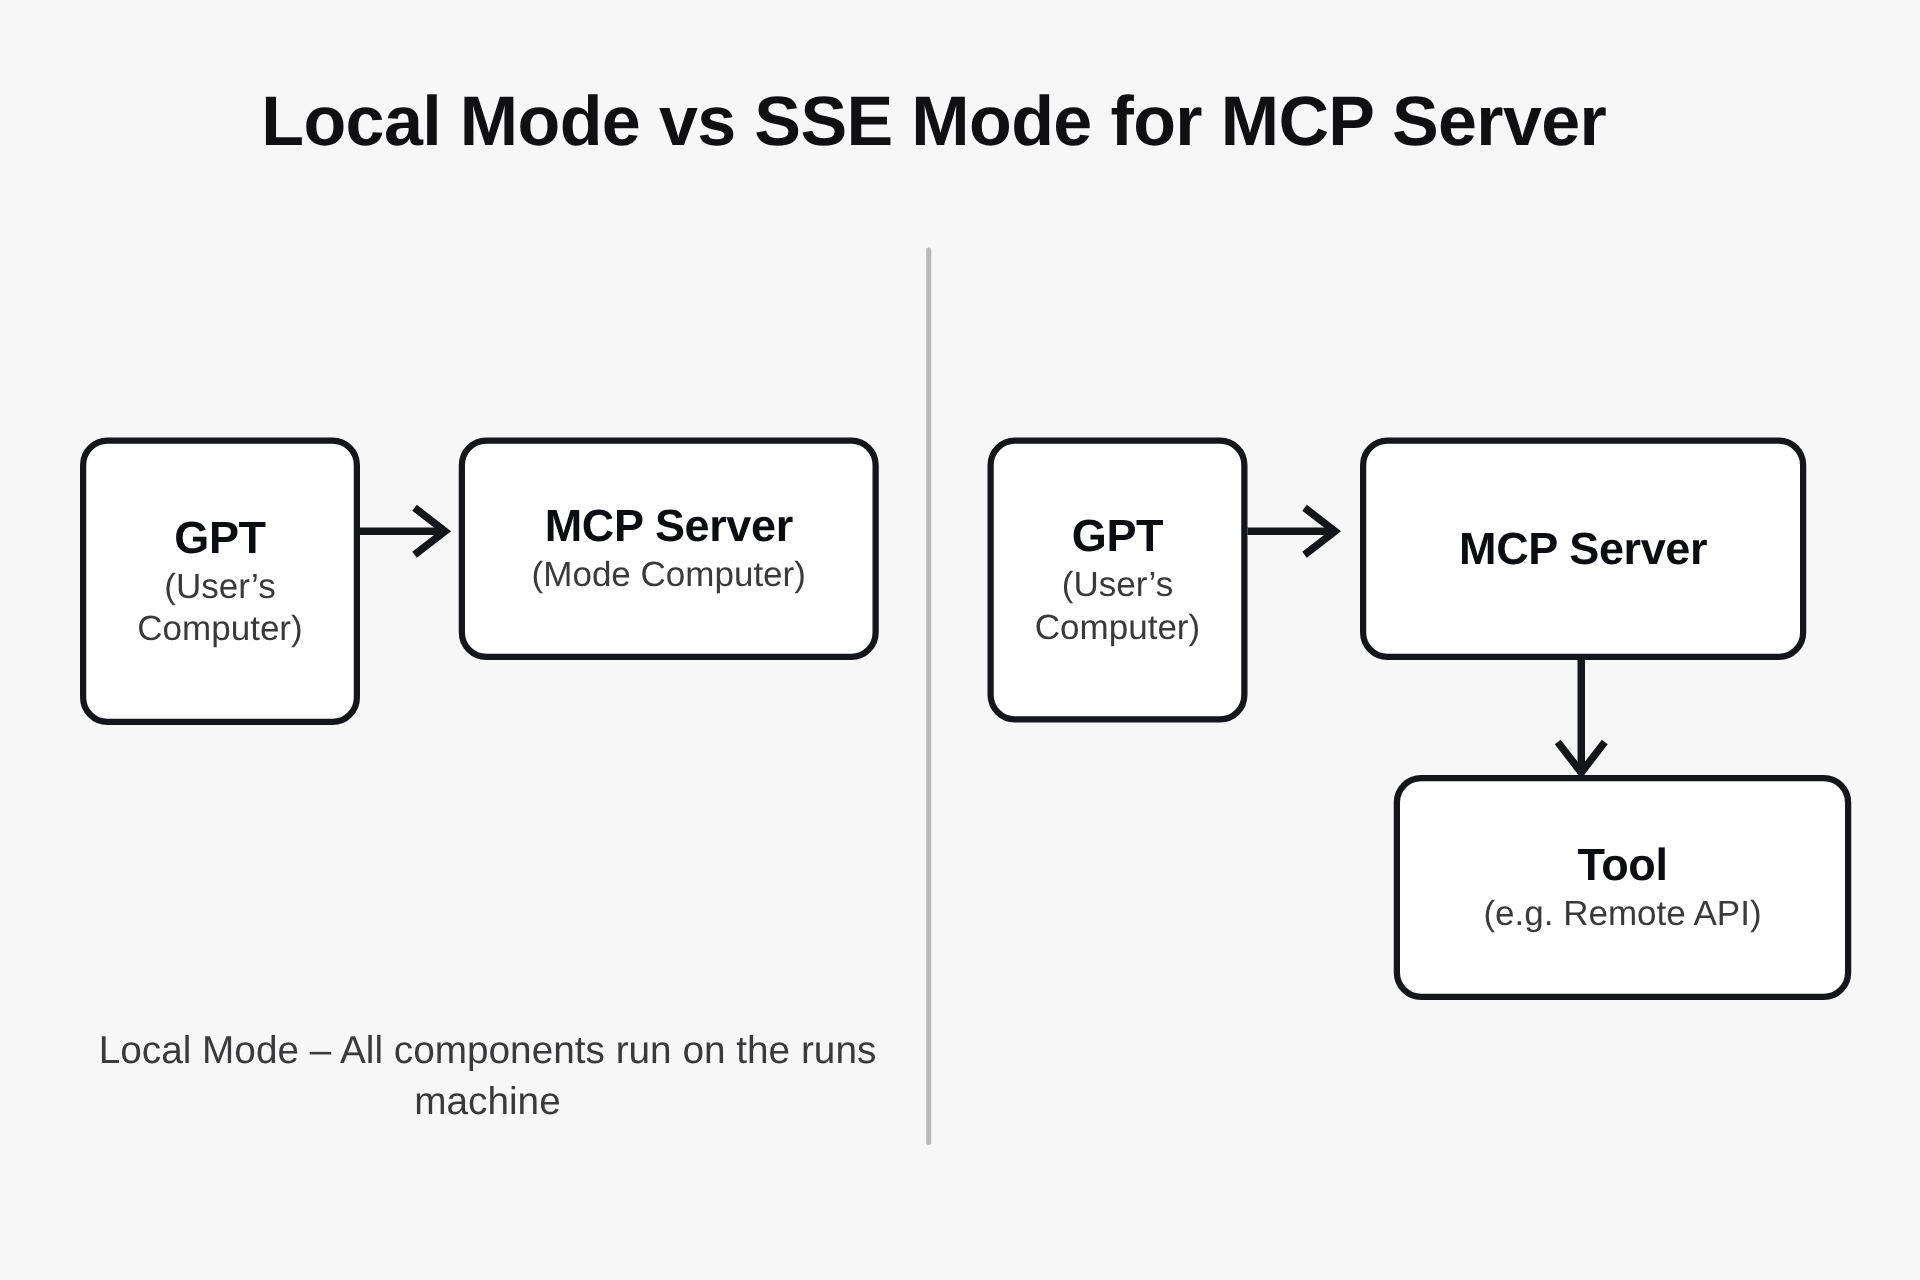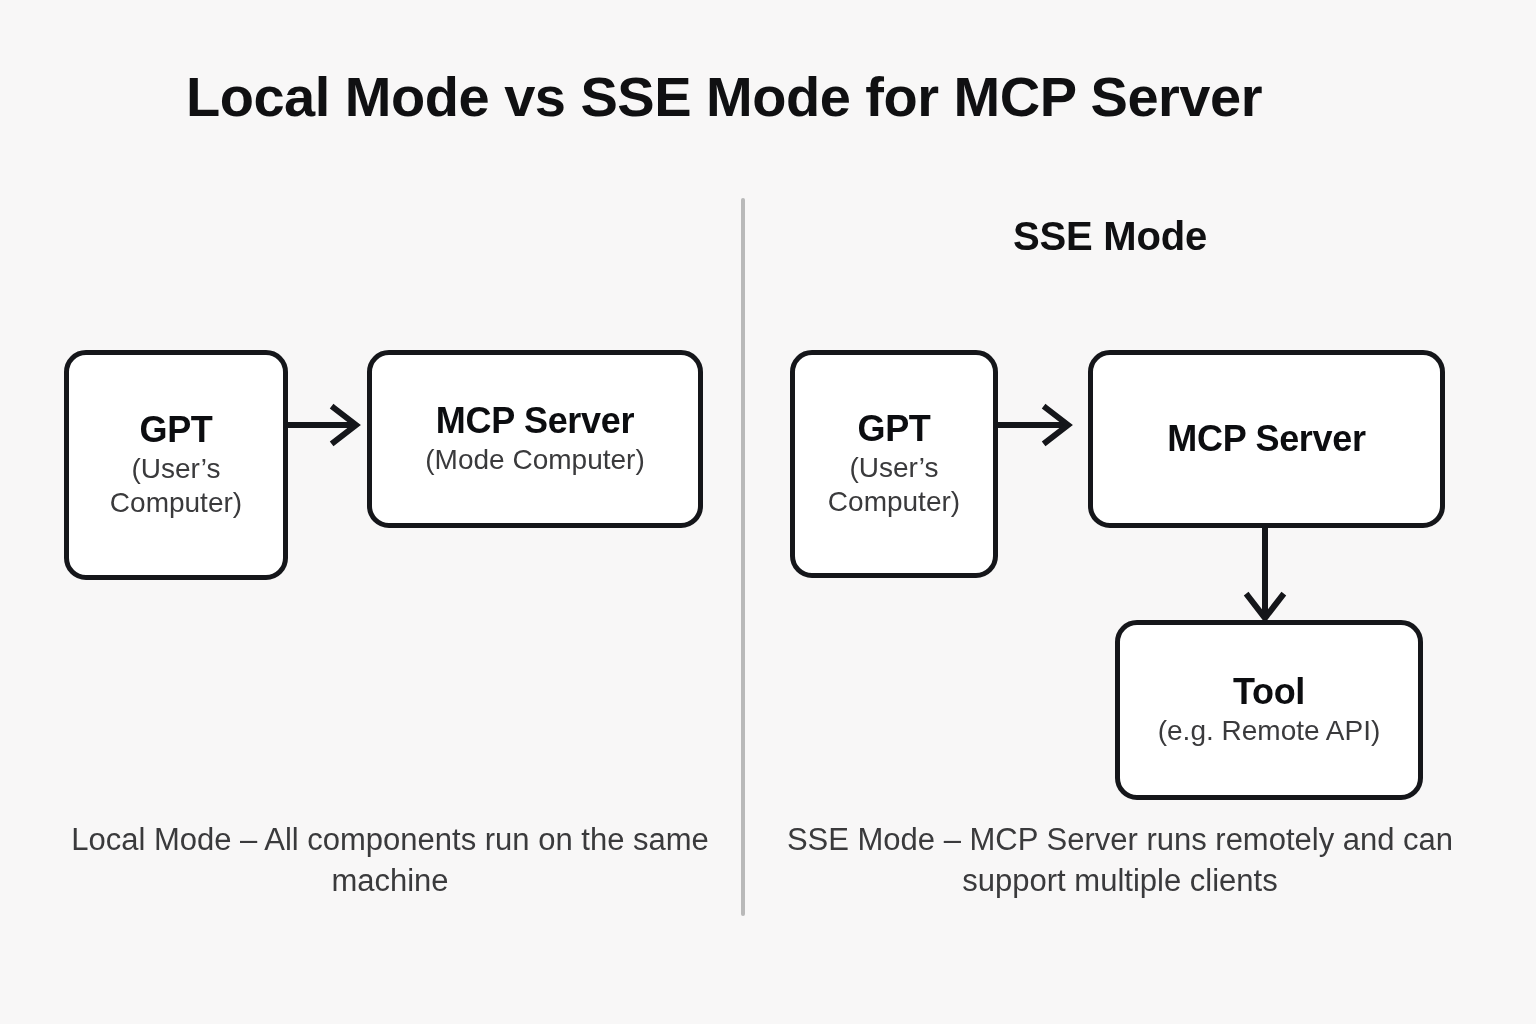--- a/index.html
+++ b/index.html
@@ -25,20 +25,21 @@
     left: 0;
     top: 66px;
     width: 1448px;
     text-align: center;
     font-size: 56px;
     font-weight: 700;
     letter-spacing: -0.5px;
     color: #101012;
     line-height: 1.1;
     white-space: nowrap;
+    padding-left: 23px;
   }
 
   
   .divider {
     position: absolute;
     left: 741px;
     top: 198px;
     width: 4px;
     height: 718px;
     background: #b9b9b9;
@@ -92,21 +93,21 @@
     text-align: center;
   }
 
   
   #node-local-gpt    { left: 64px;  top: 350px; width: 224px; height: 230px; }
   #node-local-server { left: 367px; top: 350px; width: 336px; height: 178px; }
 
   
   #node-sse-gpt      { left: 790px;  top: 350px; width: 208px; height: 228px; }
   #node-sse-server   { left: 1088px; top: 350px; width: 357px; height: 178px; }
-  #node-sse-tool     { left: 1115px; top: 620px; width: 308px; height: 180px; }
+  #node-sse-tool     { left: 1115px; top: 620px; width: 366px; height: 180px; }
 
   
   #arrow-layer {
     position: absolute;
     left: 0;
     top: 0;
     width: 1536px;
     height: 1024px;
     pointer-events: none;
   }
@@ -136,39 +137,37 @@
   <div class="node" id="node-local-gpt">
     <div class="node-title">GPT</div>
     <div class="node-sub wrapnarrow">(User’s Computer)</div>
   </div>
 
   <div class="node" id="node-local-server">
     <div class="node-title">MCP Server</div>
     <div class="node-sub">(Mode Computer)</div>
   </div>
 
-  <div class="caption local">Local Mode – All components run on the same machine</div>
+  <div class="caption local">Local Mode – All components run on the runs machine</div>
 
-  <div class="col-heading sse">SSE Mode</div>
 
   <div class="node" id="node-sse-gpt">
     <div class="node-title">GPT</div>
     <div class="node-sub wrapnarrow">(User’s Computer)</div>
   </div>
 
   <div class="node" id="node-sse-server">
     <div class="node-title">MCP Server</div>
   </div>
 
   <div class="node" id="node-sse-tool">
     <div class="node-title">Tool</div>
     <div class="node-sub">(e.g. Remote API)</div>
   </div>
 
-  <div class="caption sse">SSE Mode – MCP Server runs remotely and can support multiple clients</div>
 
   <svg id="arrow-layer" viewBox="0 0 1536 1024">
 
     <g>
       <line x1="288" y1="425" x2="352" y2="425" stroke="#15161a" stroke-width="6"></line>
       <polyline points="334,408 356,425 334,442" fill="none" stroke="#15161a" stroke-width="6" stroke-linecap="square" stroke-linejoin="miter"></polyline>
     </g>
 
     <g>
       <line x1="998" y1="425" x2="1064" y2="425" stroke="#15161a" stroke-width="6"></line>

